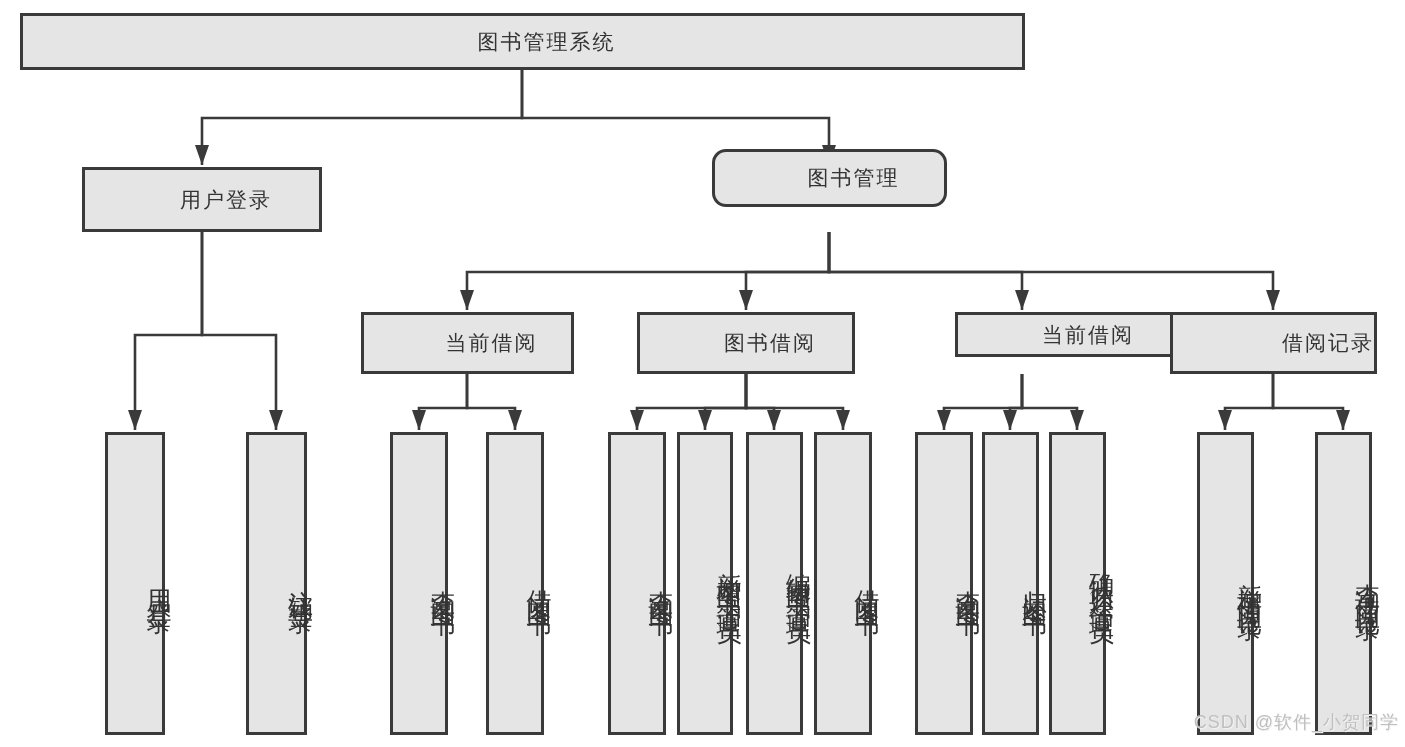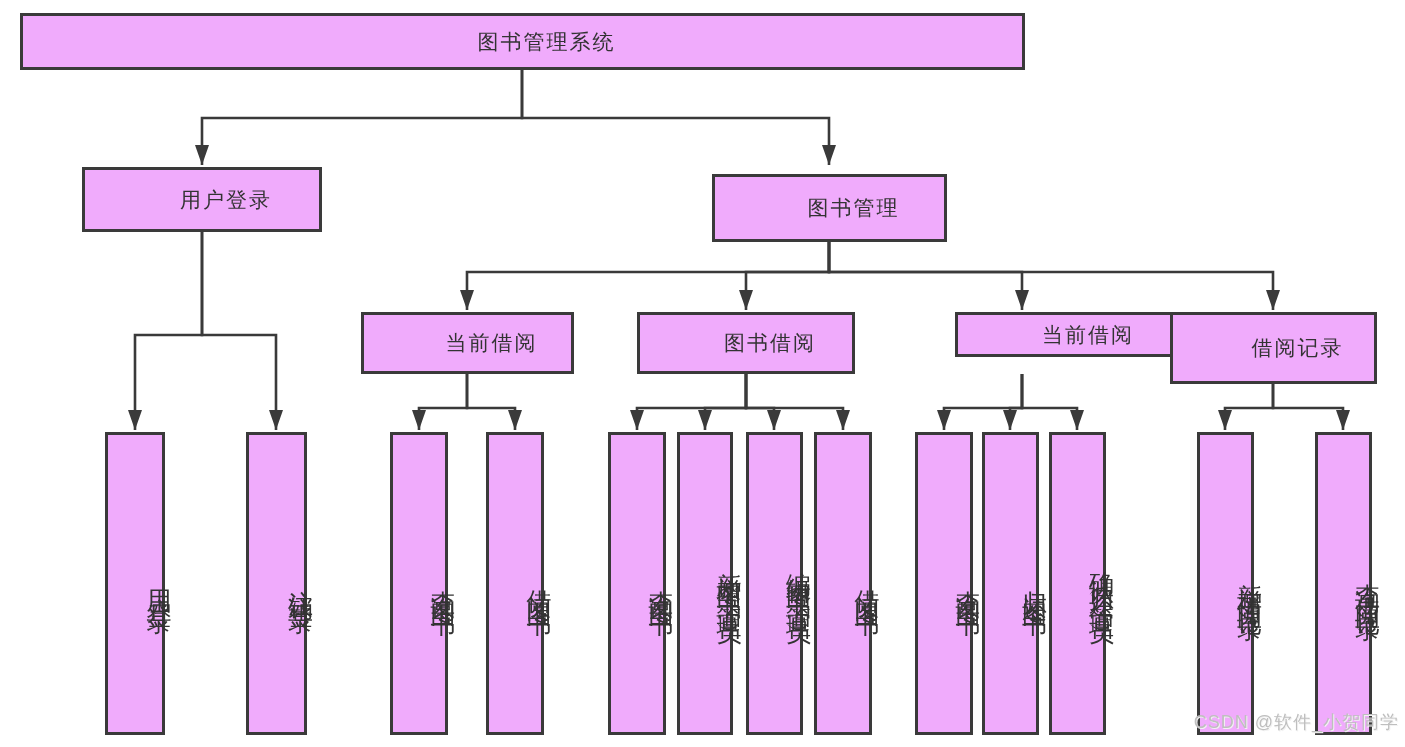--- a/index.html
+++ b/index.html
@@ -8,21 +8,21 @@
     width:1405px;height:747px;
     background:#ffffff;
     overflow:hidden;
     font-family:"Liberation Sans", sans-serif;
     color:#333333;
   }
   .canvas svg{position:absolute;left:0;top:0;pointer-events:none;}
   .node{
     position:absolute;
     box-sizing:border-box;
-    background:#f0abfc;
+    background:#e5e5e5;
     border:3px solid #3a3a3a;
     display:flex;
     align-items:center;
     justify-content:center;
     text-align:center;
     padding-left:48px;
   }
   .node.h span{
     font-size:21px;
     letter-spacing:2px;
@@ -33,25 +33,25 @@
     writing-mode:vertical-rl;
     text-orientation:mixed;
     font-size:25px;
     letter-spacing:7px;
     line-height:1;
     color:#333333;
   }
   
   #b-root   {left:20px;  top:13px;  width:1005px; height:57px;}
   #b-login  {left:82px;  top:167px; width:240px;  height:65px;}
-  #b-mgmt   {left:712px; top:174px; width:235px;  height:68px;}
+  #b-mgmt   {left:712px; top:149px; width:235px;  height:58px;border-radius:14px;}
   #b-new    {left:361px; top:312px; width:213px;  height:62px;}
   #b-borrow {left:637px; top:312px; width:218px;  height:62px;}
   #b-current{left:955px; top:312px; width:218px;  height:45px;}
-  #b-record {left:1170px;top:312px; width:207px;  height:72px;}
+  #b-record {left:1170px;top:312px; width:207px;  height:62px;justify-content:flex-end;}
   .node.leaf{top:432px; height:303px;}
   #b-l1 {left:105px; width:60px;}
   #b-l2 {left:246px; width:61px;}
   #b-l3 {left:390px; width:58px;}
   #b-l4 {left:486px; width:58px;}
   #b-l5 {left:608px; width:58px;}
   #b-l6 {left:677px; width:56px;}
   #b-l7 {left:746px; width:57px;}
   #b-l8 {left:814px; width:58px;}
   #b-l9 {left:915px; width:58px;}

